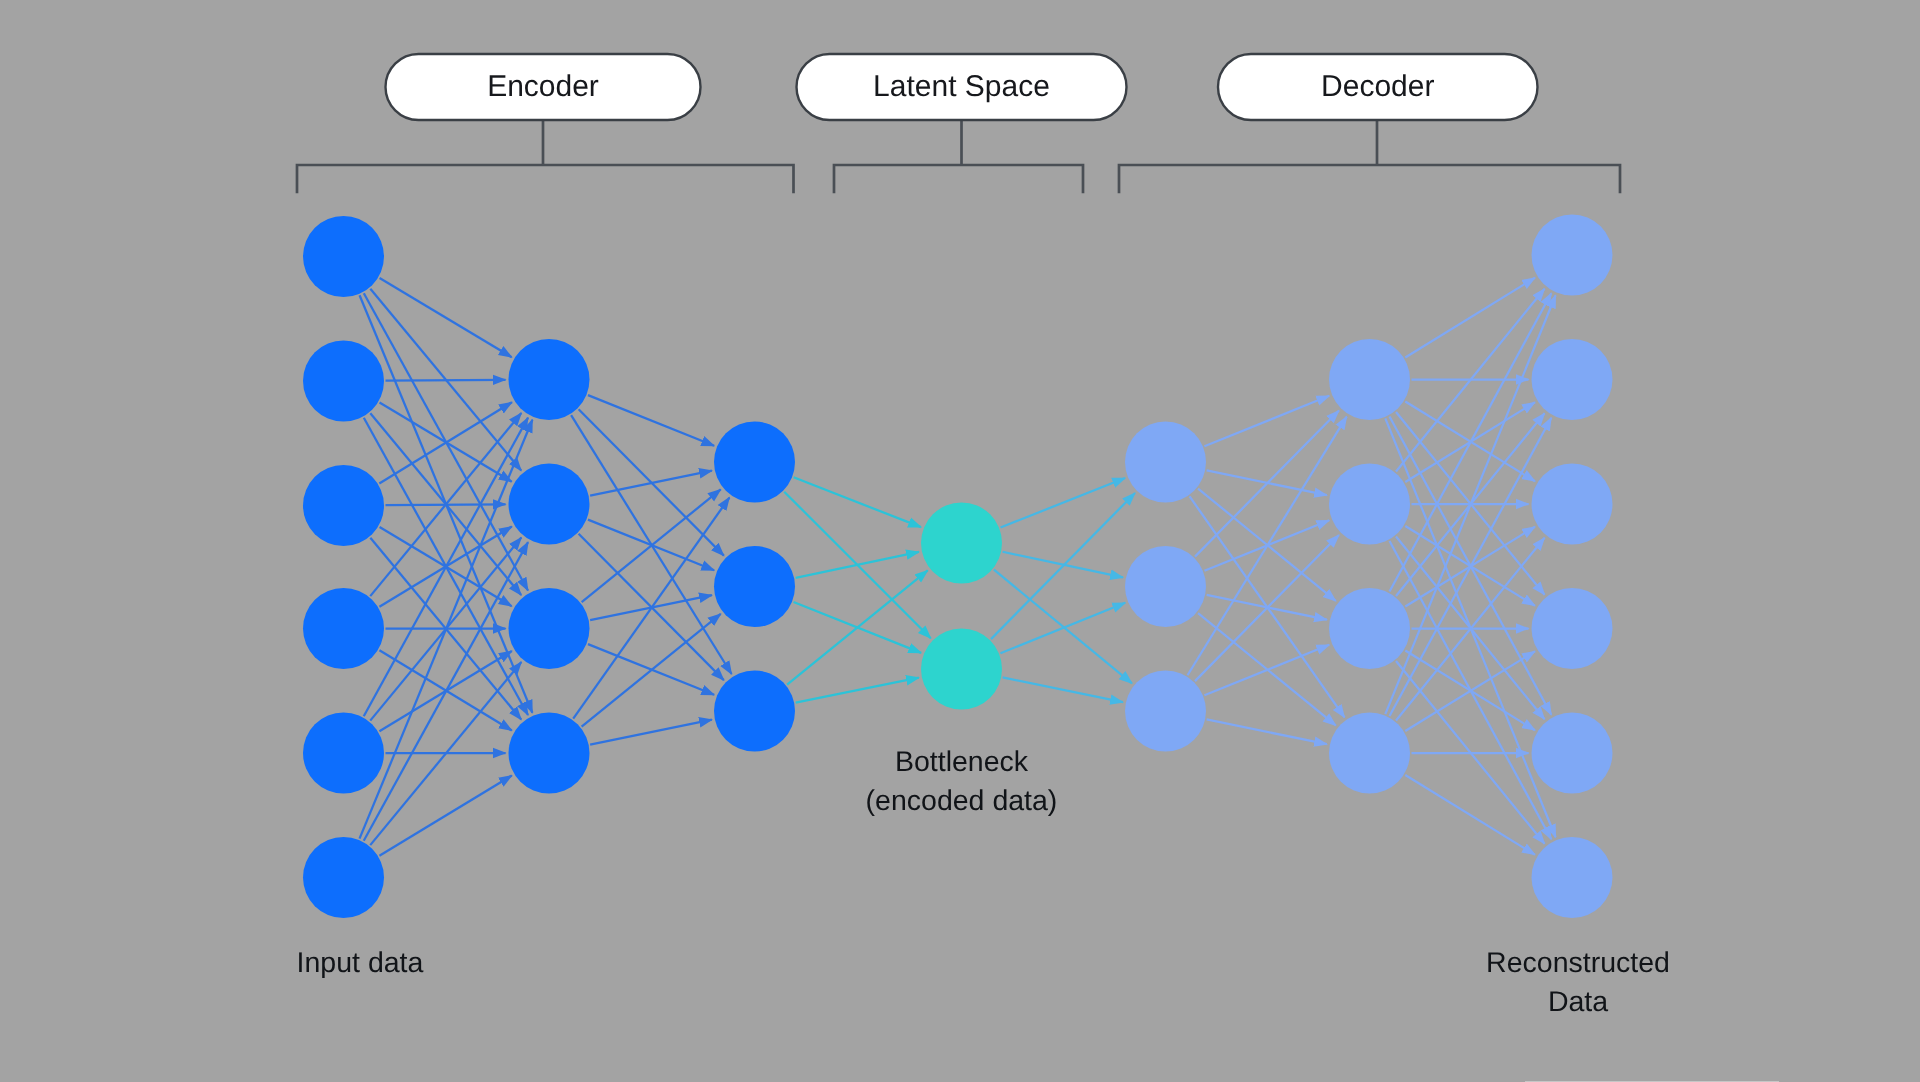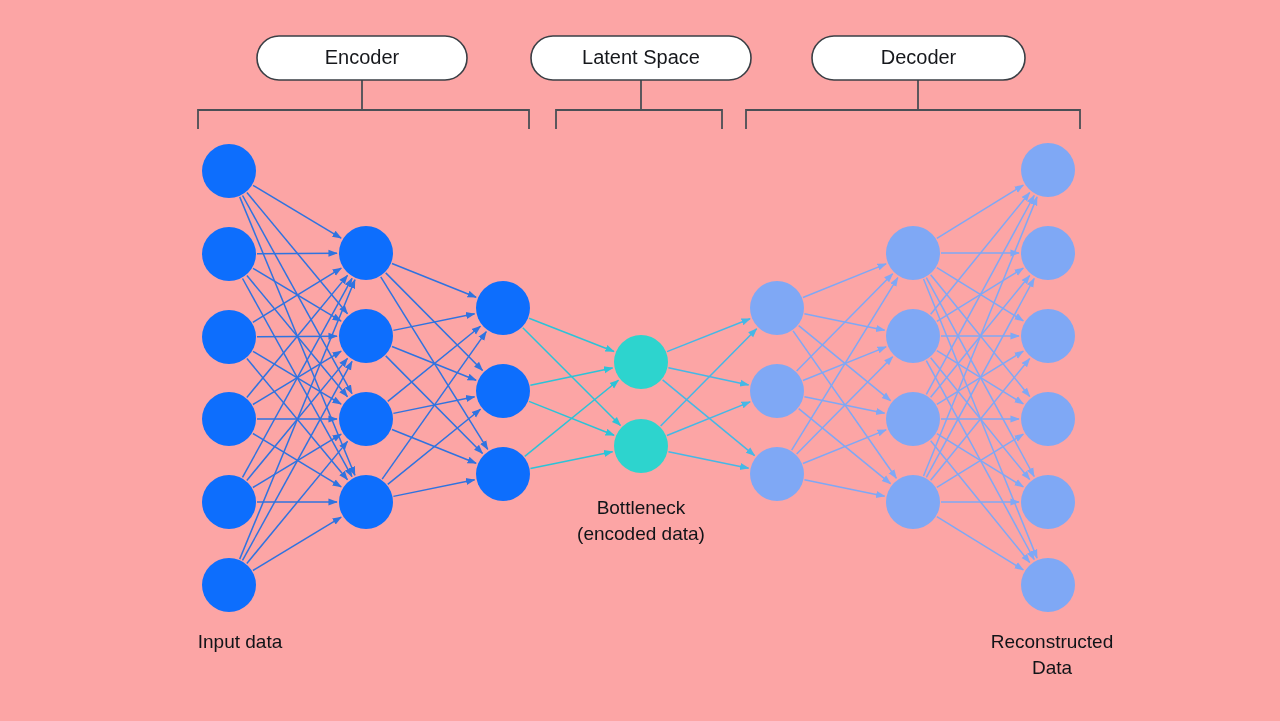--- a/index.html
+++ b/index.html
@@ -12,21 +12,21 @@
     width: 1280px;
     height: 721px;
     font-family: "Liberation Sans", sans-serif;
     overflow: hidden;
     position: relative;
   }
   #diagram-root {
     position: relative;
     width: 1280px;
     height: 721px;
-    background: #fca5a5;
+    background: #a3a3a3;
   }
   svg#net {
     position: absolute;
     left: 0;
     top: 0;
     width: 1280px;
     height: 721px;
     display: block;
   }
   .pill-label {

